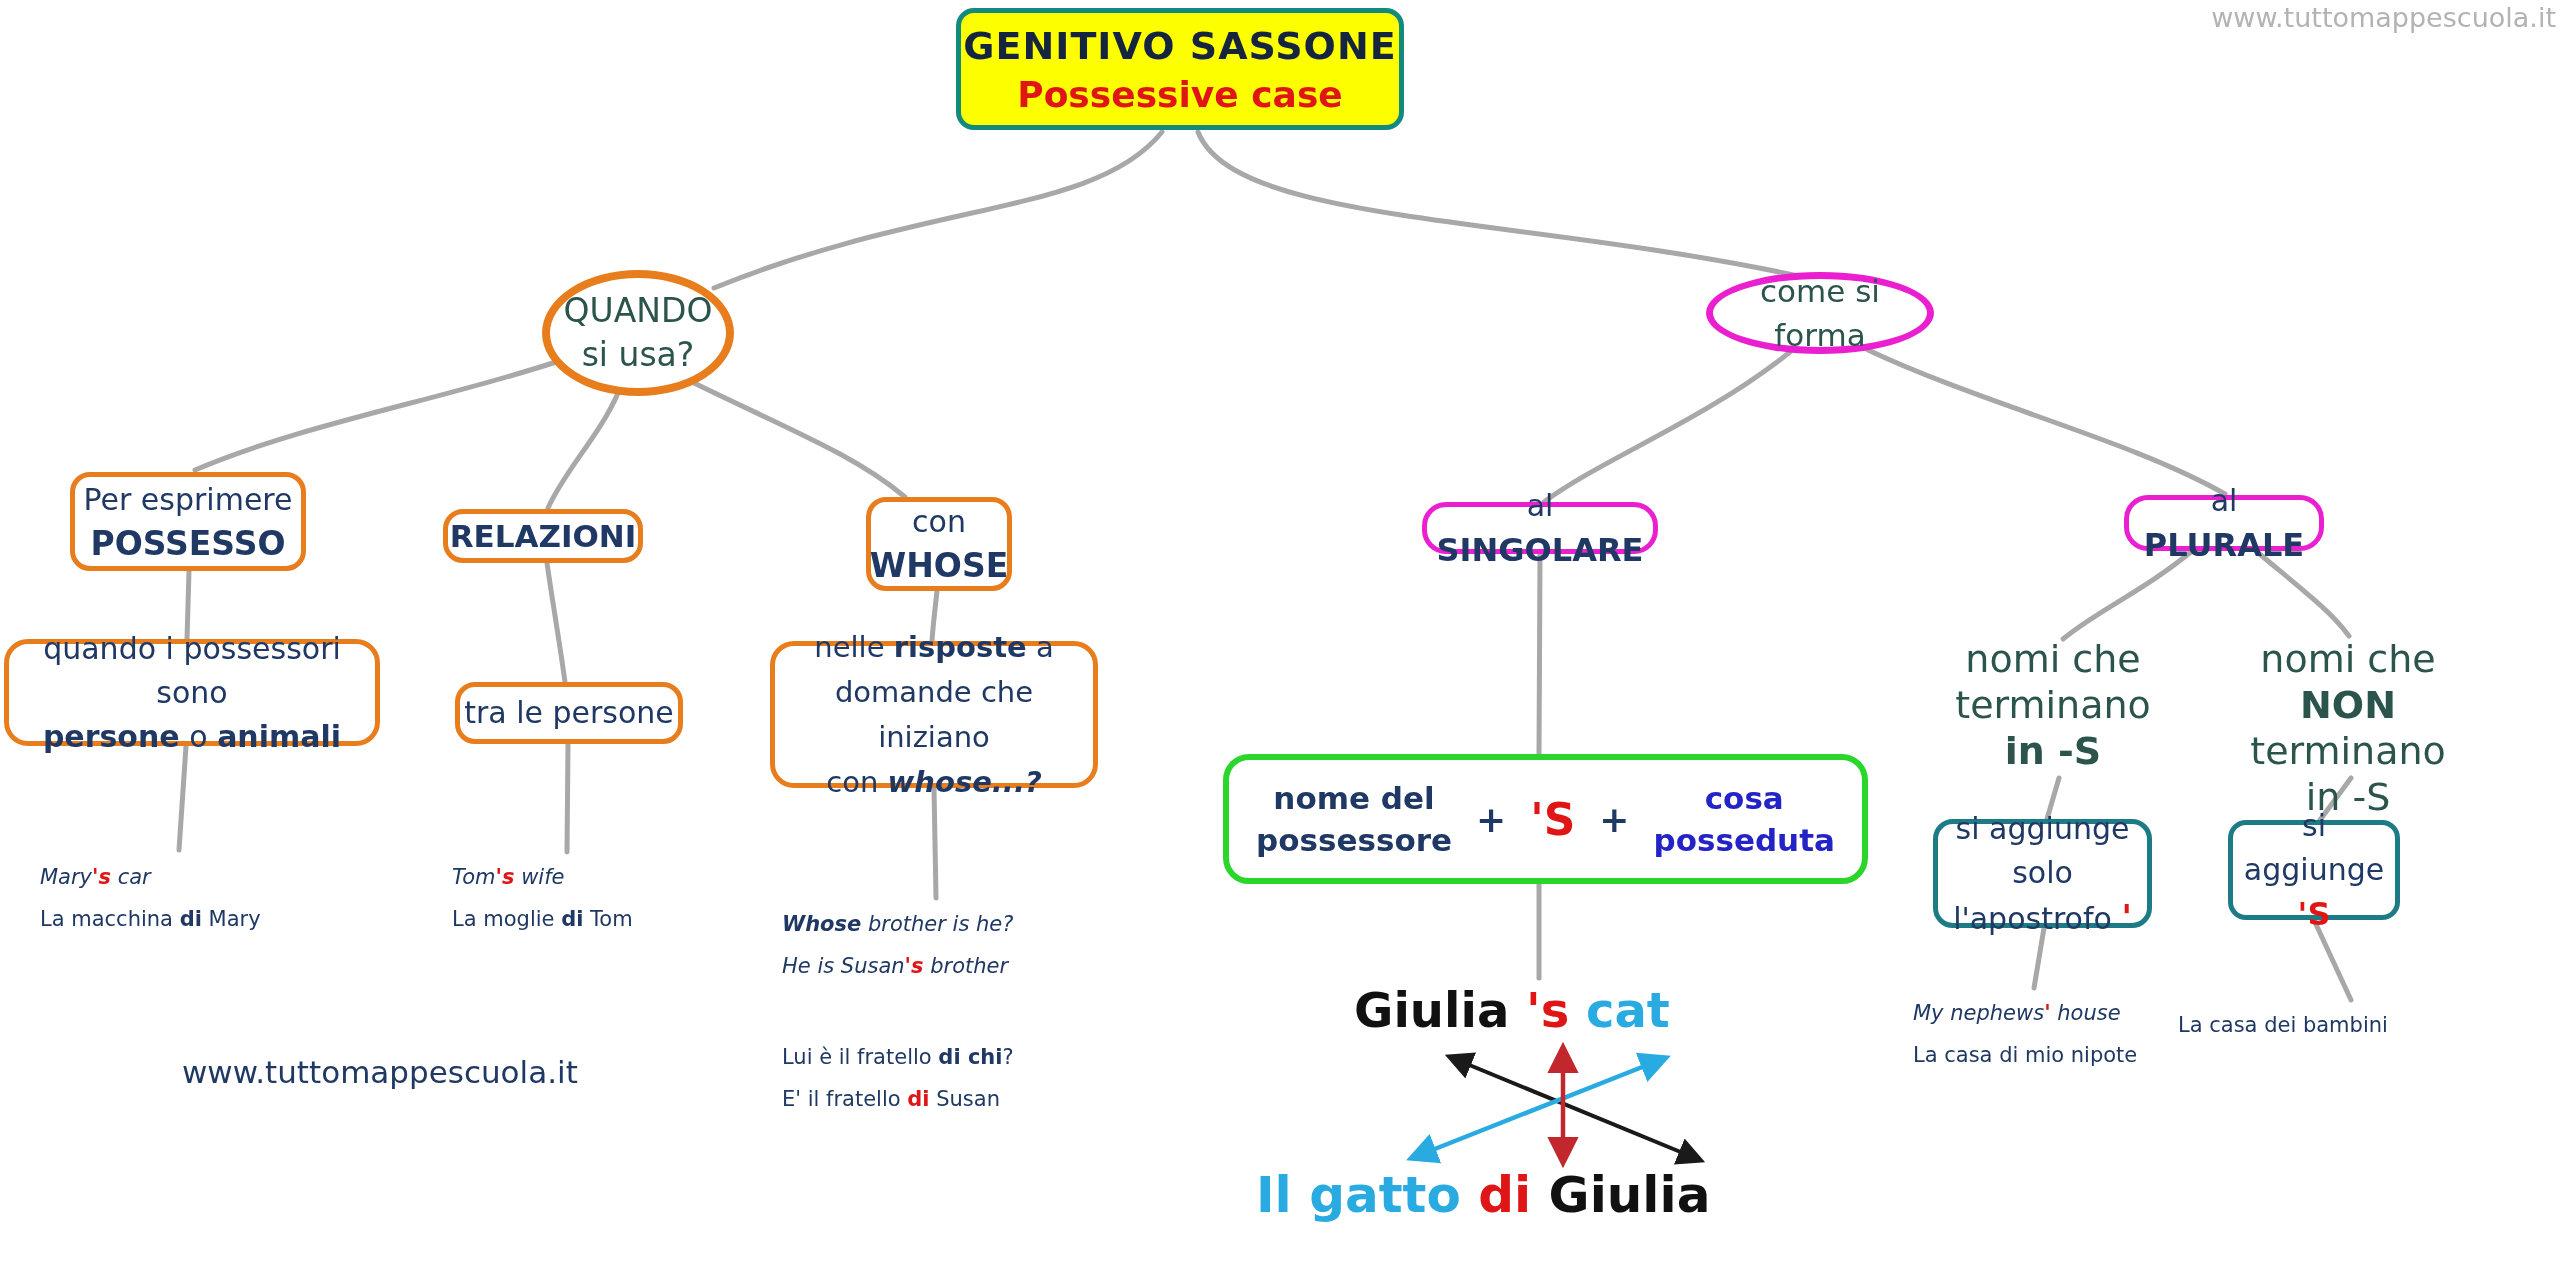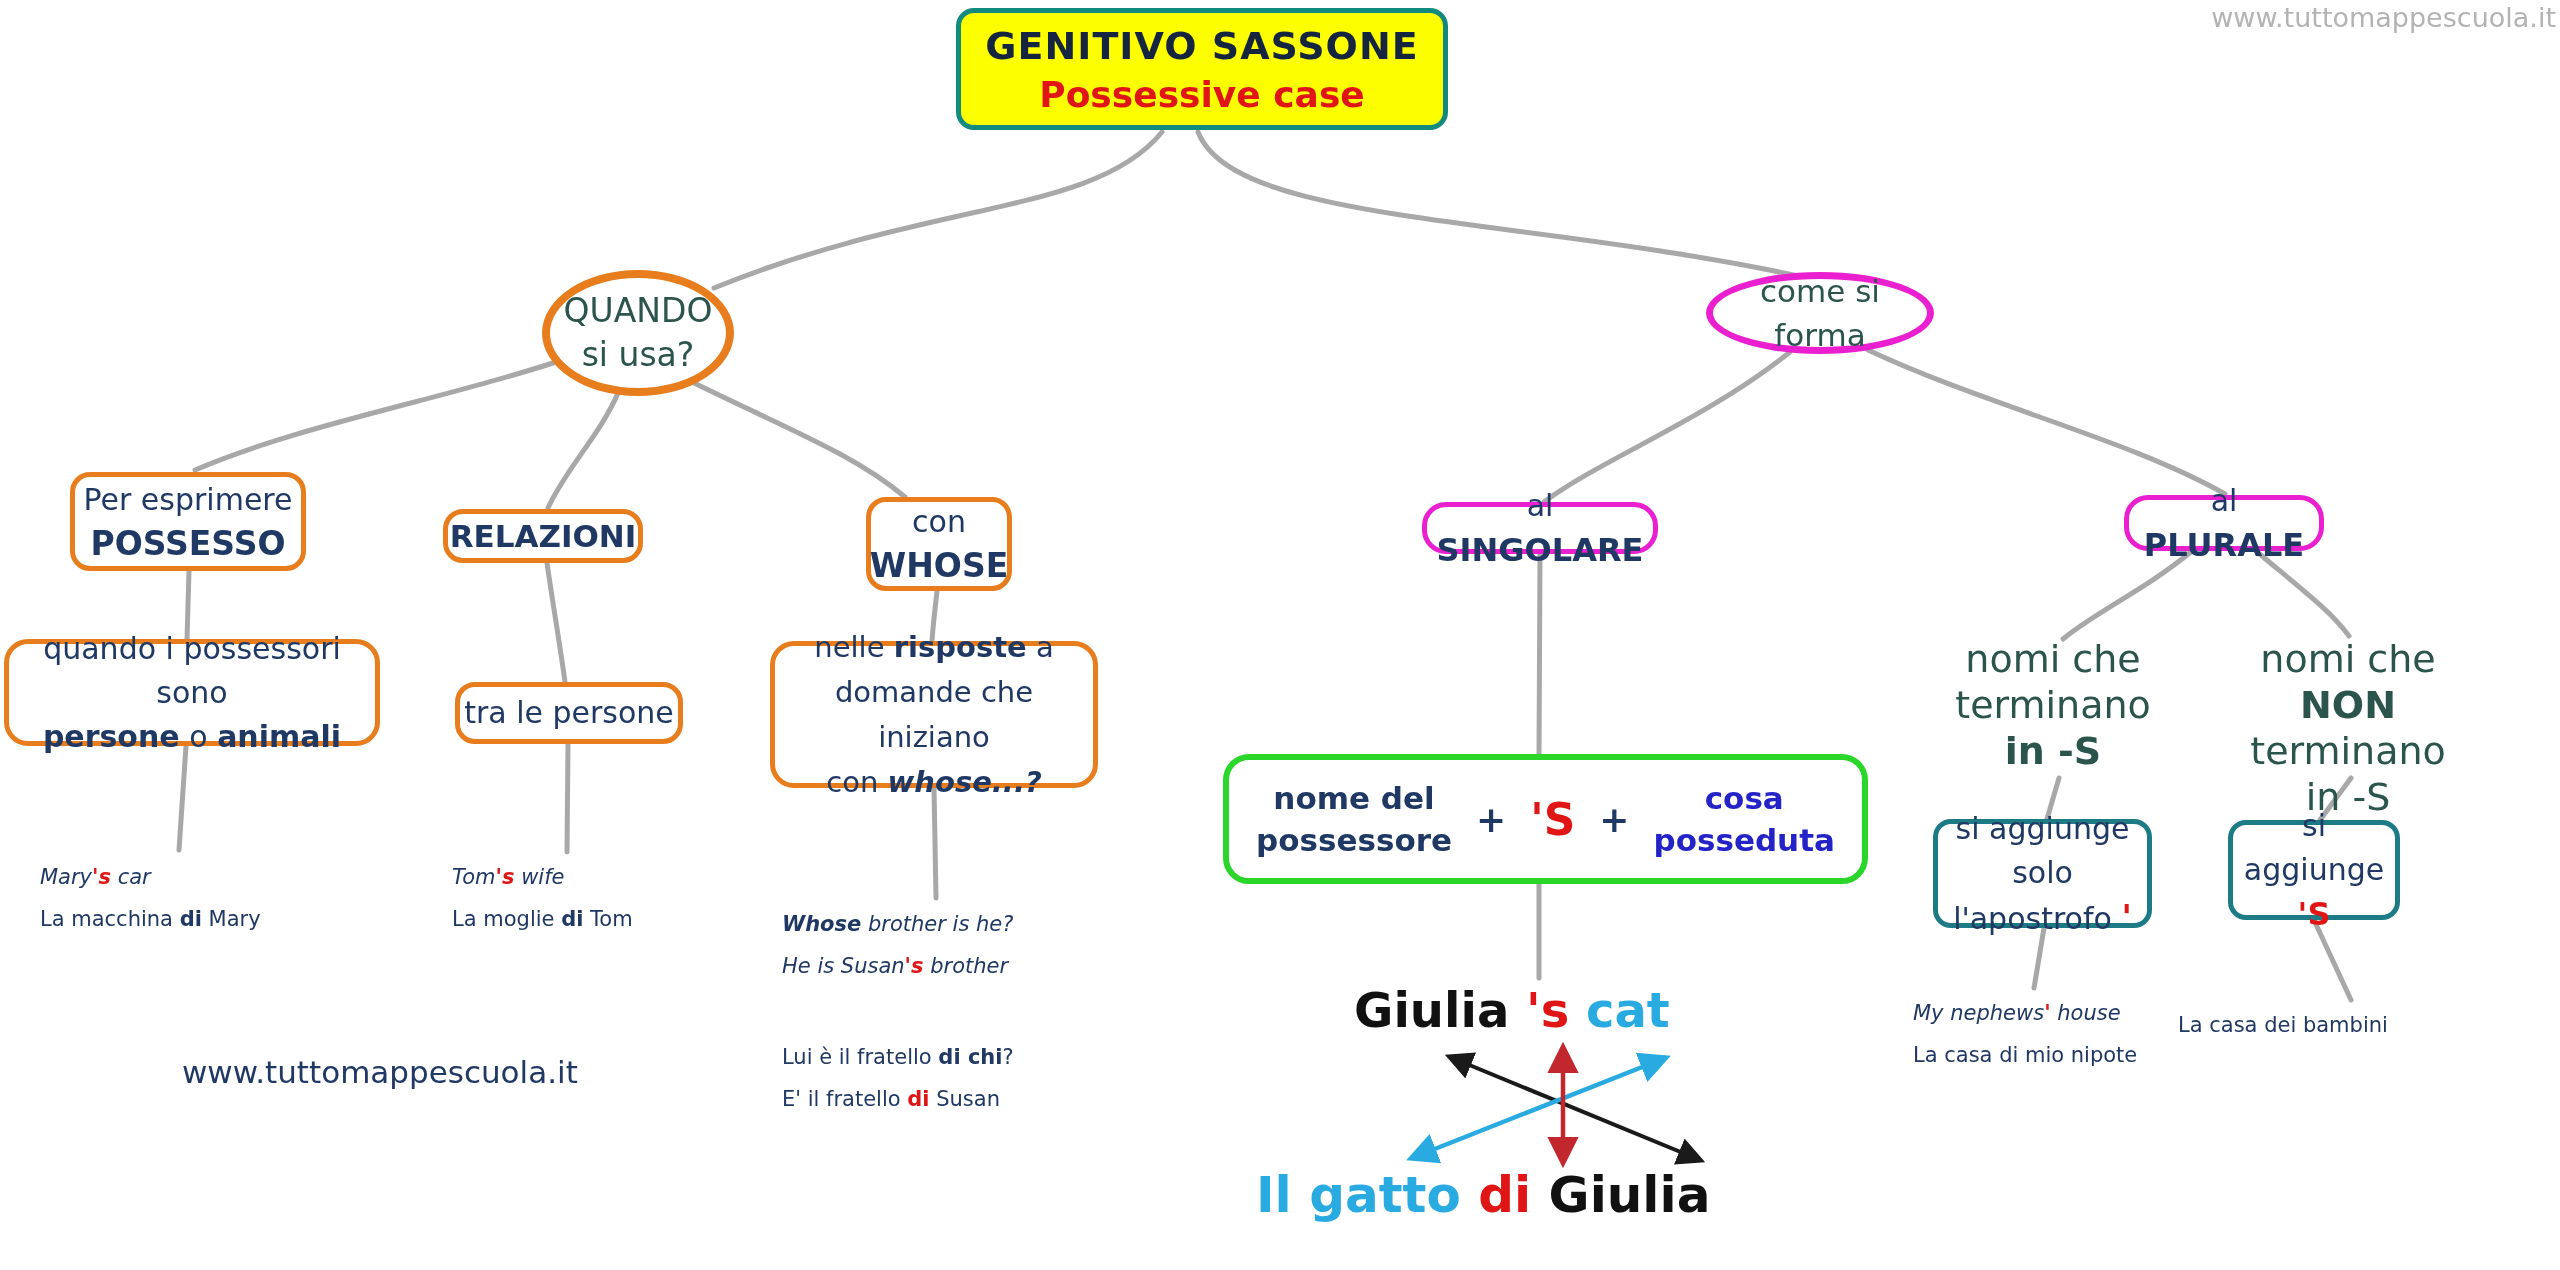--- a/index.html
+++ b/index.html
@@ -11,21 +11,21 @@
 
   .node { position: absolute; box-sizing: border-box; background: #ffffff; z-index: 2;
           display: flex; flex-direction: column; align-items: center; justify-content: center;
           text-align: center; color: var(--navy, #1c3557); }
   .orange-box  { border: 5px solid var(--orange, #e87d1e); border-radius: 20px; }
   .magenta-box { border: 5px solid var(--magenta, #ea1fd0); border-radius: 24px; }
   .teal-box    { border: 5px solid var(--teal-border, #1d7b85); border-radius: 18px; }
   .green-box   { border: 6px solid var(--green, #2bd62b); border-radius: 26px; }
   .ellipse     { border-radius: 50%; }
 
-  .title-box { position: absolute; left: 956px; top: 8px; width: 492px; height: 122px; z-index: 2;
+  .title-box { position: absolute; left: 956px; top: 8px; width: 448px; height: 122px; z-index: 2;
                box-sizing: border-box; background: var(--yellow, #fdff00);
                border: 5px solid var(--title-border, #128a7e); border-radius: 18px;
                display: flex; flex-direction: column; align-items: center; justify-content: center; }
   .title-main { font-size: 38px; font-weight: bold; color: #16253f; letter-spacing: 1px; }
   .title-sub  { font-size: 36px; font-weight: bold; color: var(--red, #e01616); margin-top: 6px; }
 
   .ellipse-label { color: var(--teal-text, #2b544d); font-size: 33px; line-height: 44px; }
 
   .box-text   { font-size: 30px; line-height: 44px; }
   .box-text-sm{ font-size: 29px; line-height: 45px; }
@@ -234,21 +234,21 @@
     <div>terminano</div>
     <div><span class="b">in</span><span class="b"> -S</span></div>
   </div>
 
   <div class="nomi-label" style="left:2218px;top:636px;width:260px;">
     <div>nomi che</div>
     <div><span class="b">NON</span><span> terminano</span></div>
     <div>in -S</div>
   </div>
 
-  <div class="node teal-box box-text" style="left:1933px;top:819px;width:219px;height:109px;">
+  <div class="node teal-box box-text" style="left:1933px;top:819px;width:219px;height:109px;border-radius:20px;">
     <div>si aggiunge solo</div>
     <div><span>l'apostrofo </span><span class="red" style="font-size:34px;">'</span></div>
   </div>
 
   <div class="node teal-box box-text" style="left:2228px;top:820px;width:172px;height:100px;">
     <div>si aggiunge</div>
     <div class="red" style="font-size:32px;">'S</div>
   </div>
 
   <div class="example" style="left:1913px;top:992px;">

